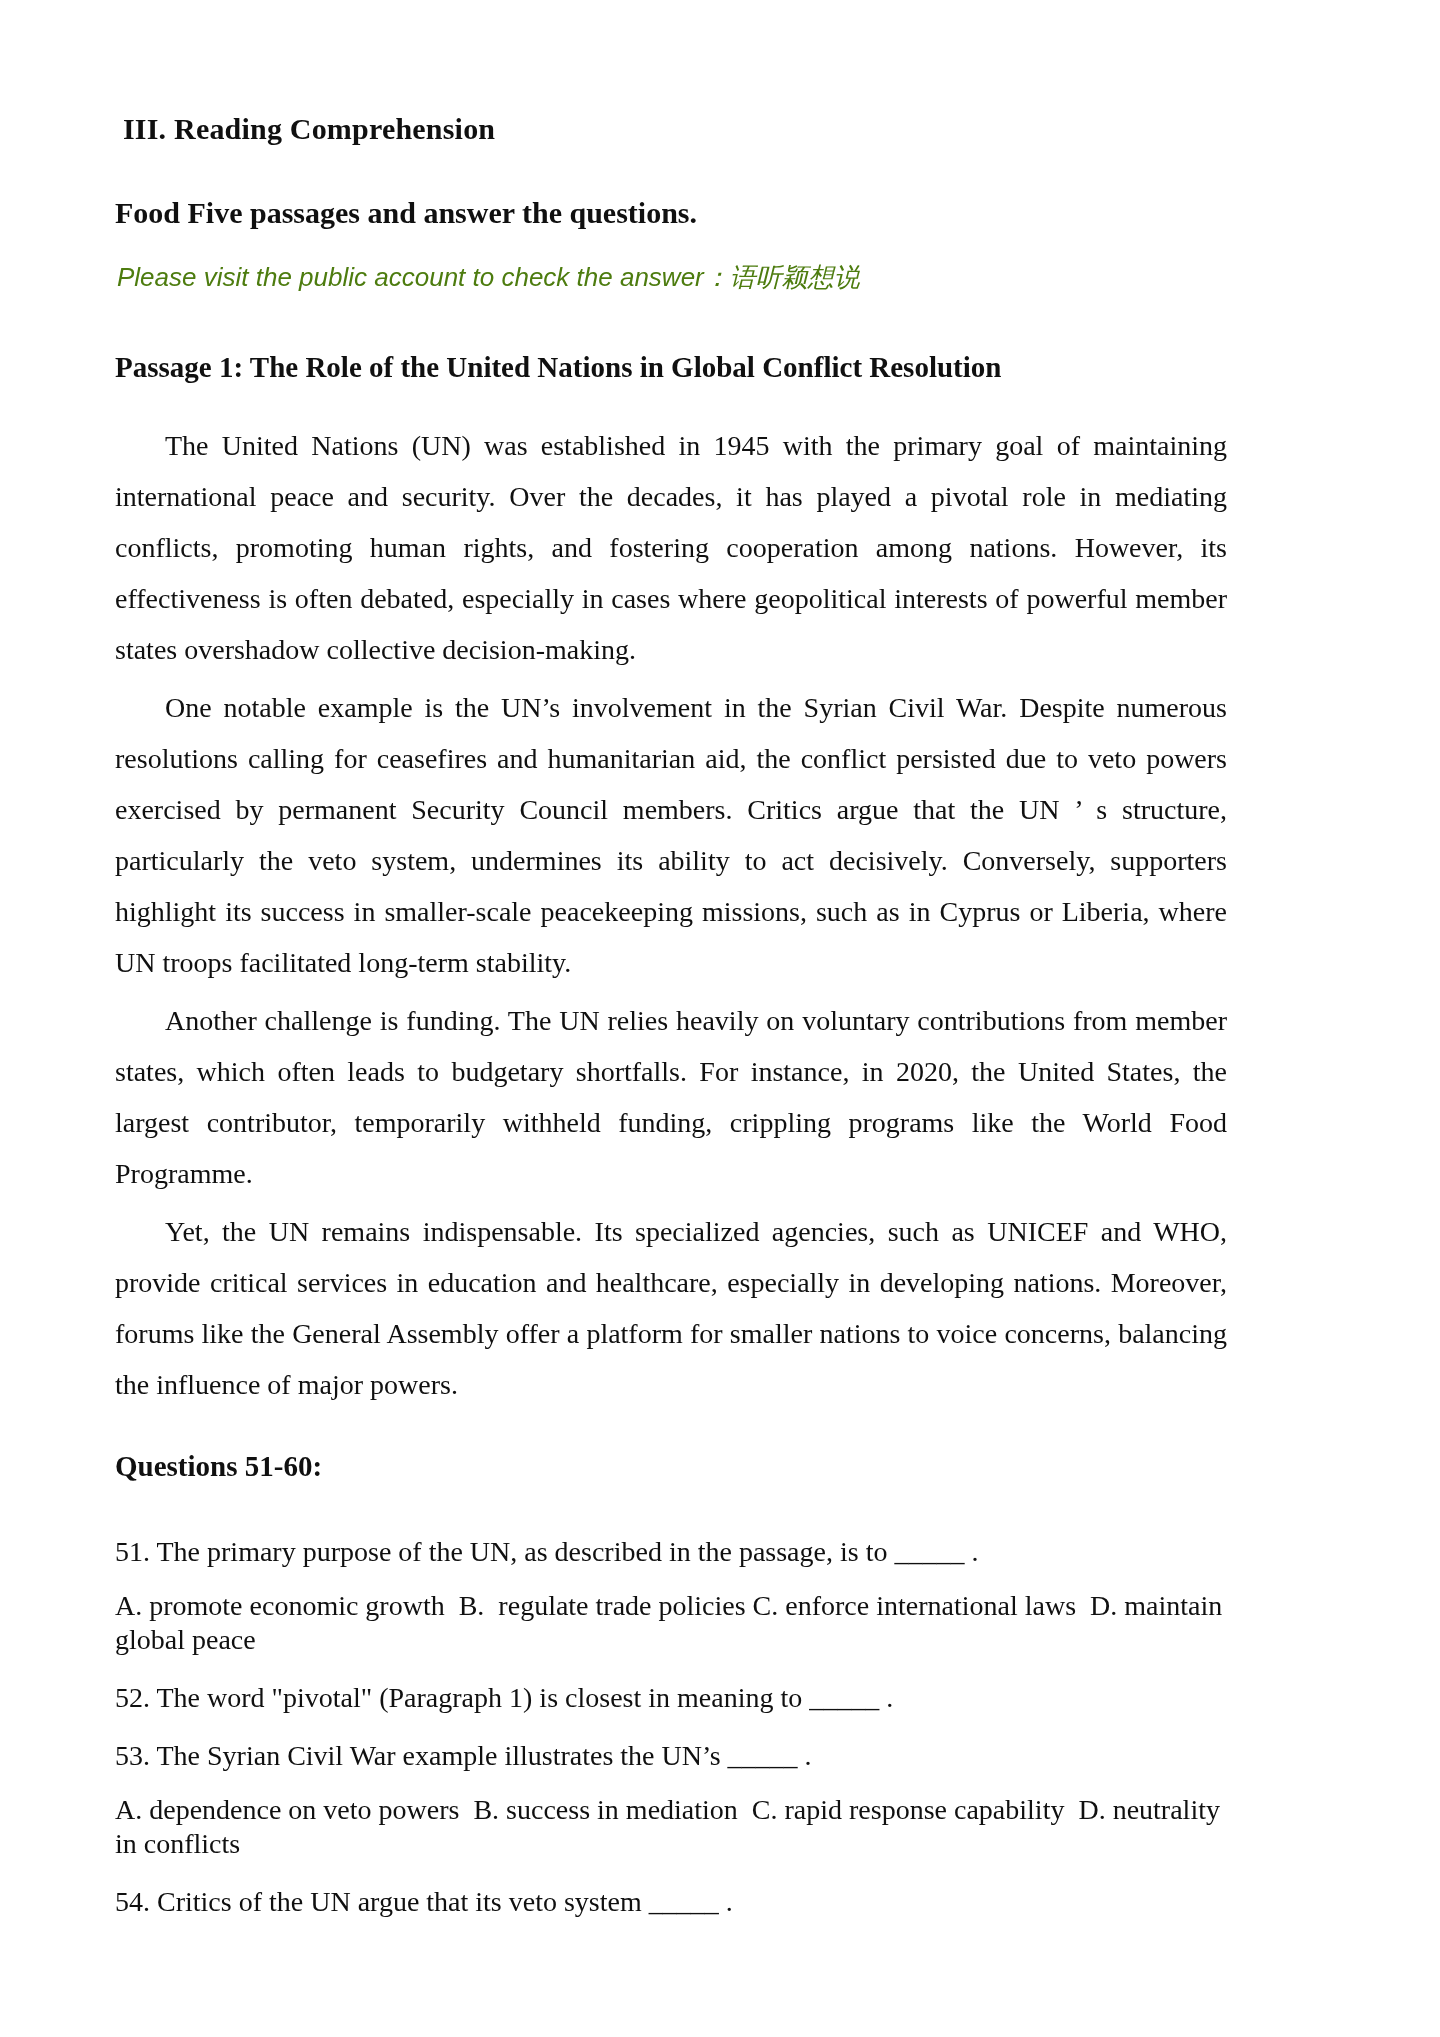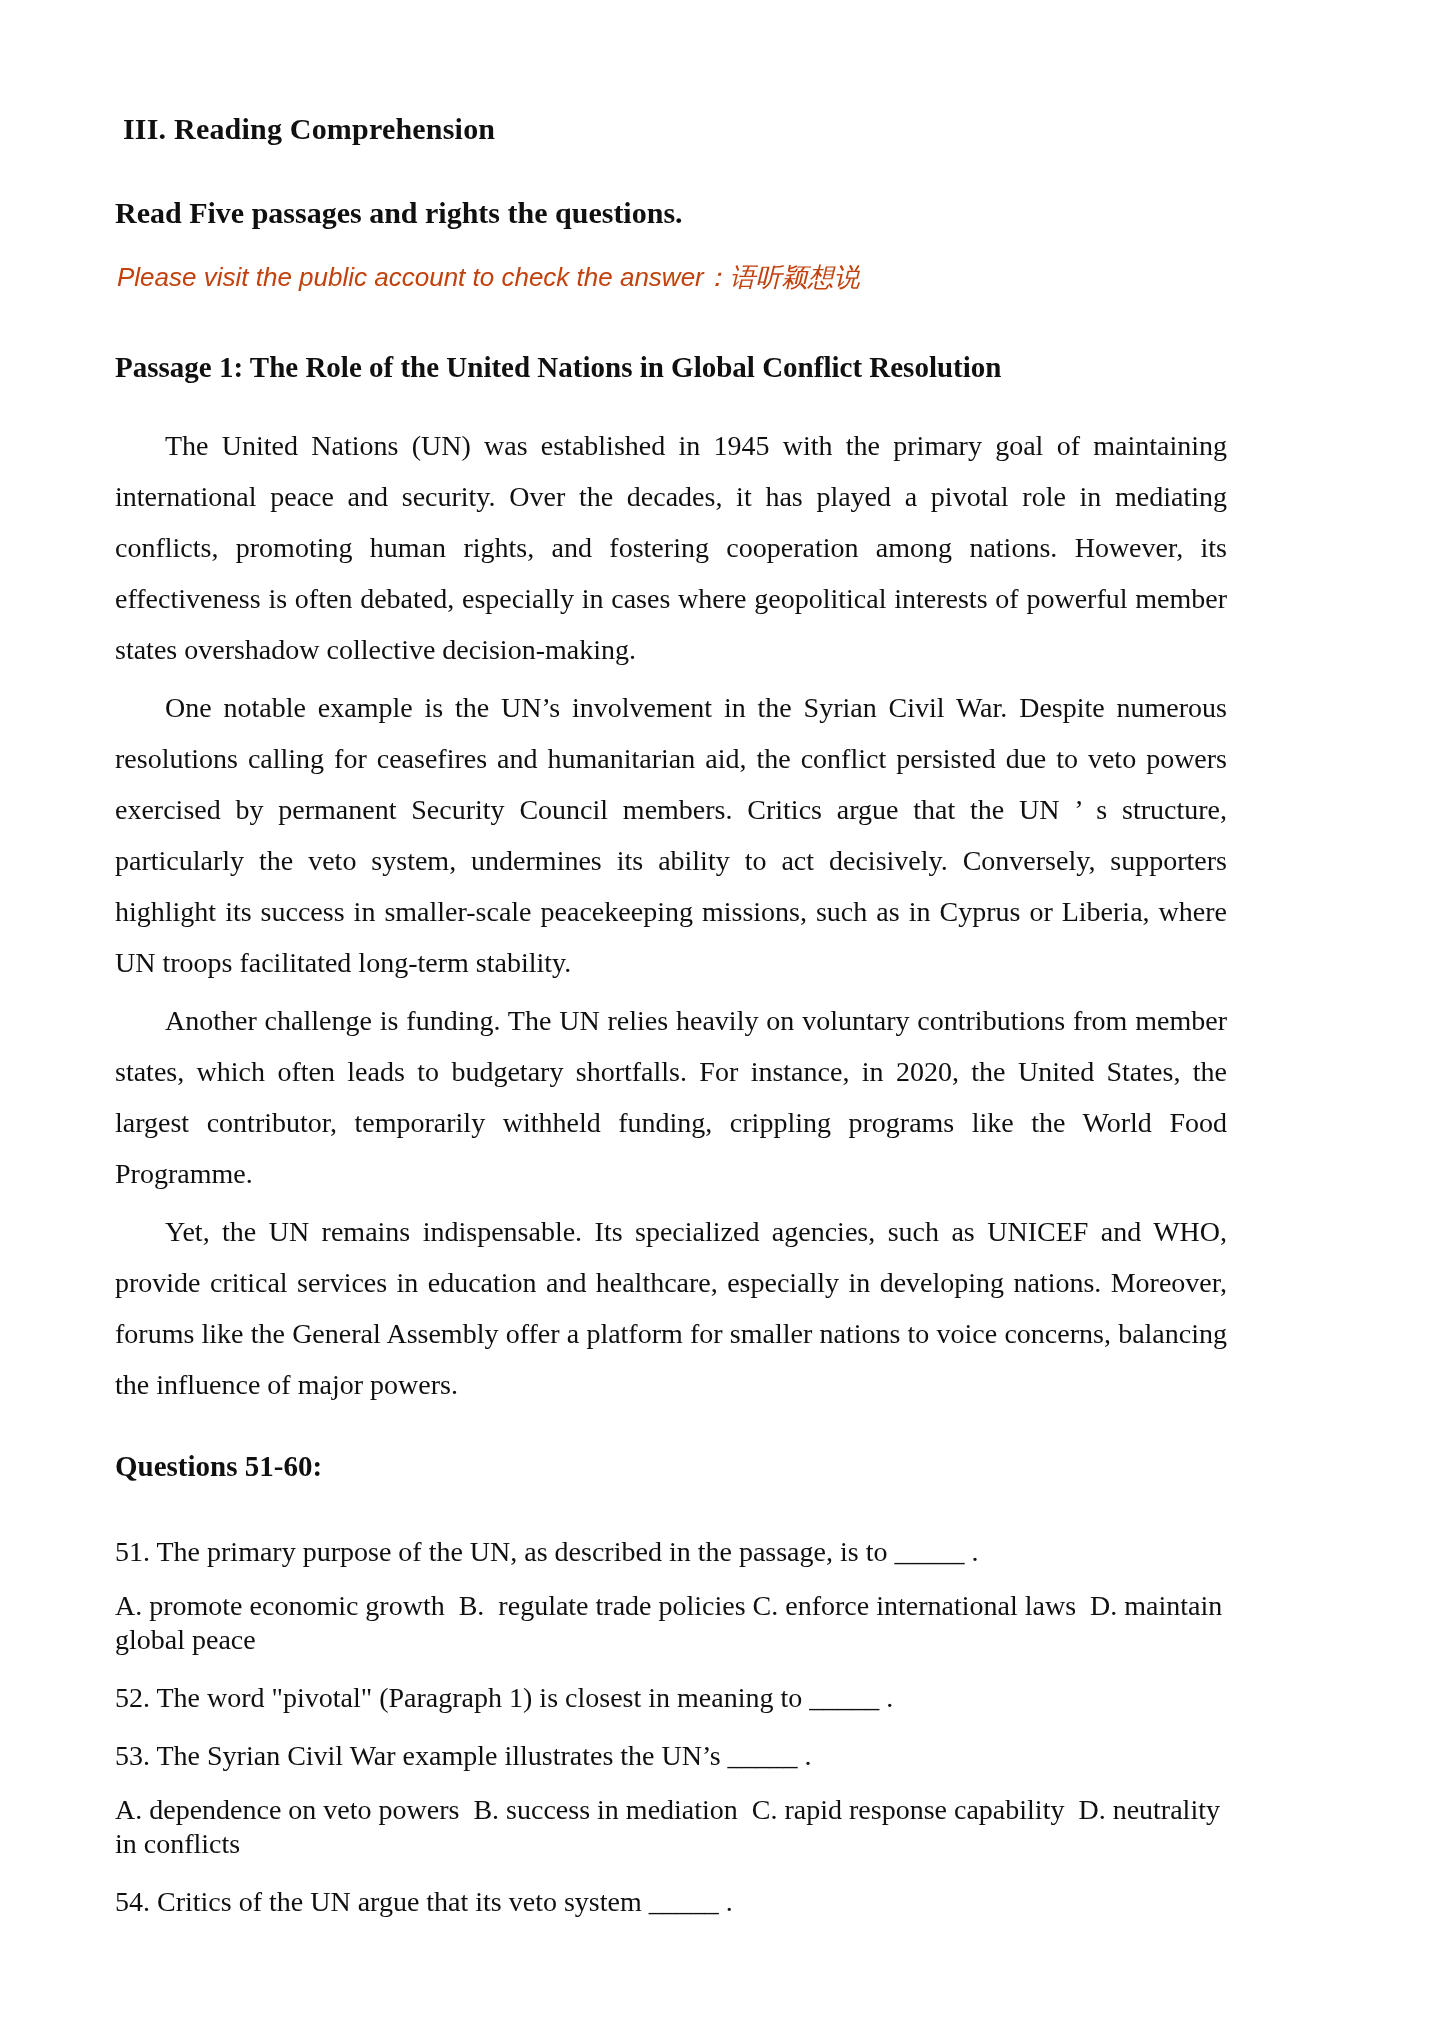--- a/index.html
+++ b/index.html
@@ -23,21 +23,21 @@
   }
   .instruction{
     margin:50px 0 0 0;
     font-size:30px;font-weight:700;
   }
   .note{
     margin:30px 0 0 2px;
     font-family:"Liberation Sans",sans-serif;
     font-style:italic;
     font-size:26px;
-    color:#c2410c;
+    color:#4d7c0f;
   }
   .passage-title{
     margin:56px 0 0 0;
     font-size:29px;font-weight:700;
   }
   .para{
     margin:0;
     font-size:28px;
     line-height:51px;
     text-align:justify;
@@ -83,21 +83,21 @@
   }
 </style>
 </head>
 <body>
 
 <div class="page">
   <div class="content">
 
     <h2 class="sec-title">III. Reading Comprehension</h2>
 
-    <h2 class="instruction">Read Five passages and rights the questions.</h2>
+    <h2 class="instruction">Food Five passages and answer the questions.</h2>
 
     <p class="note">Please visit the public account to check the answer：语听颖想说</p>
 
     <h3 class="passage-title">Passage 1: The Role of the United Nations in Global Conflict Resolution</h3>
 
     <p class="para first">The United Nations (UN) was established in 1945 with the primary goal of maintaining international peace and security. Over the decades, it has played a pivotal role in mediating conflicts, promoting human rights, and fostering cooperation among nations. However, its effectiveness is often debated, especially in cases where geopolitical interests of powerful member states overshadow collective decision-making.</p>
     <p class="para">One notable example is the UN’s involvement in the Syrian Civil War. Despite numerous resolutions calling for ceasefires and humanitarian aid, the conflict persisted due to veto powers exercised by permanent Security Council members. Critics argue that the UN ’ s structure, particularly the veto system, undermines its ability to act decisively. Conversely, supporters highlight its success in smaller-scale peacekeeping missions, such as in Cyprus or Liberia, where UN troops facilitated long-term stability.</p>
     <p class="para">Another challenge is funding. The UN relies heavily on voluntary contributions from member states, which often leads to budgetary shortfalls. For instance, in 2020, the United States, the largest contributor, temporarily withheld funding, crippling programs like the World Food Programme.</p>
     <p class="para">Yet, the UN remains indispensable. Its specialized agencies, such as UNICEF and WHO, provide critical services in education and healthcare, especially in developing nations. Moreover, forums like the General Assembly offer a platform for smaller nations to voice concerns, balancing the influence of major powers.</p>
 

